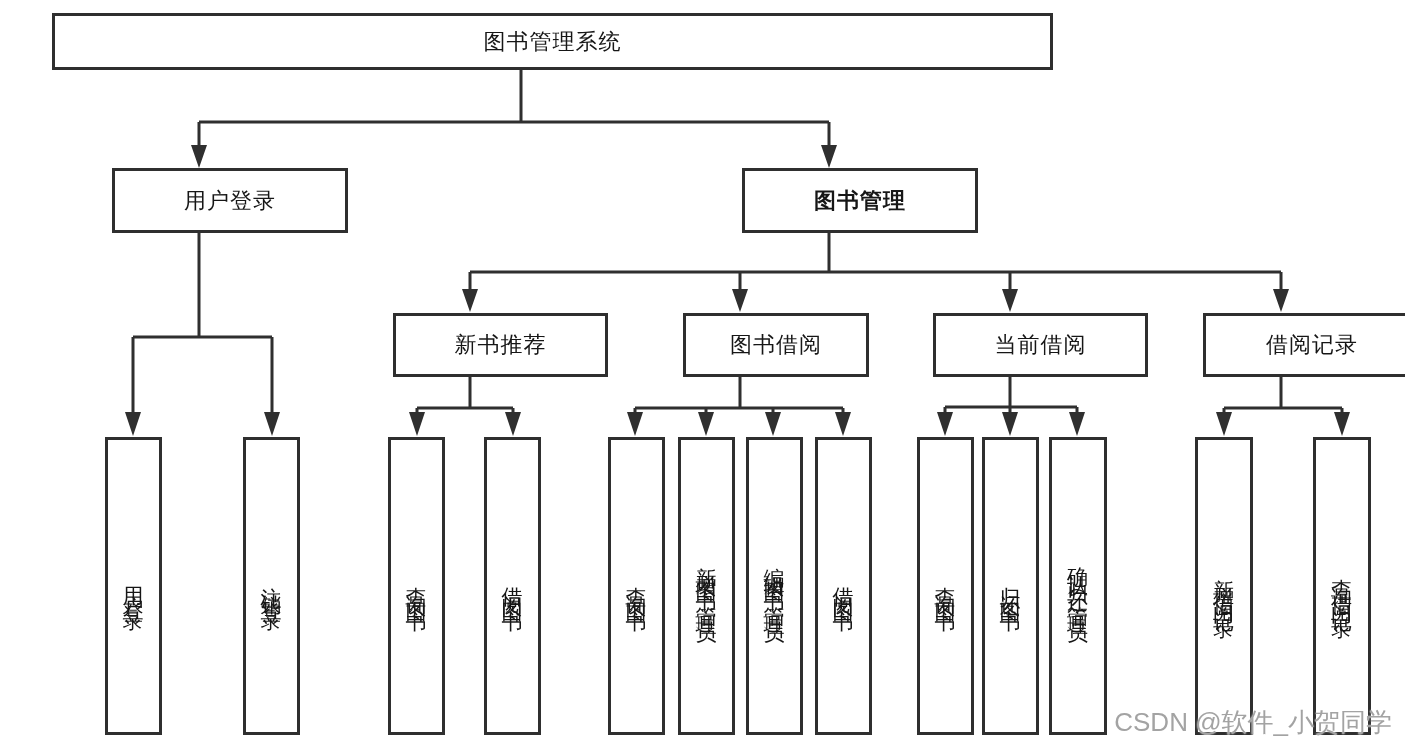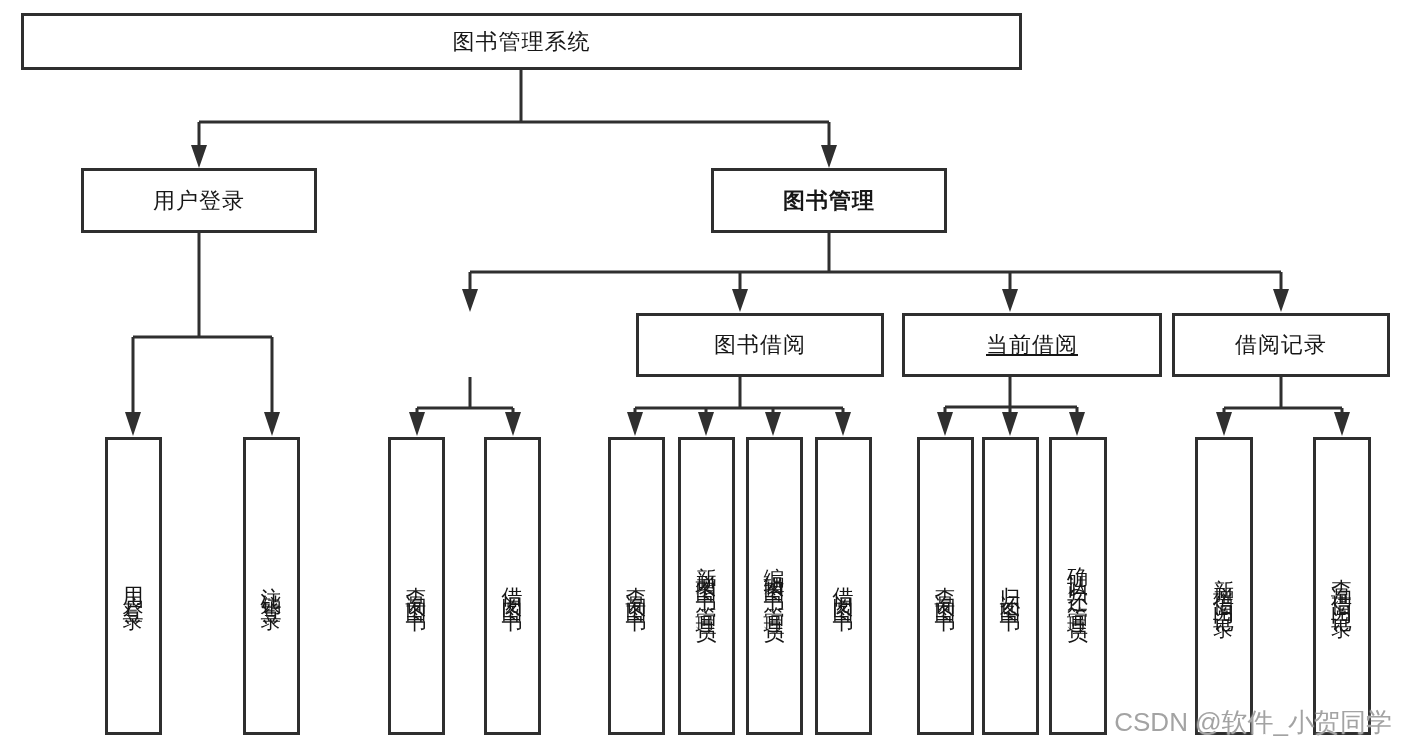--- a/index.html
+++ b/index.html
@@ -18,21 +18,21 @@
   }
   .wires{position:absolute;left:0;top:0;width:1405px;height:747px;}
   .wires .ln{stroke:var(--line);stroke-width:3;fill:none;}
   .wires .tri{fill:var(--line);stroke:none;}
   .box{
     position:absolute;background:var(--box_fill);
     border:3px solid var(--box_border);box-sizing:border-box;
     display:flex;align-items:center;justify-content:center;
     color:var(--text);
   }
-  .box.h{font-size:22px;letter-spacing:1px;}
+  .box.h{font-size:22px;letter-spacing:1px;margin-left:31px;}
   .box.v{width:57px;top:437px;height:298px;}
   .box.v .label{
     writing-mode:vertical-rl;text-orientation:mixed;
     font-size:21px;line-height:1;letter-spacing:8px;
   }
   .watermark{
     position:absolute;right:13px;bottom:7px;
     font-size:26px;color:var(--watermark);
     text-shadow:0 0 2px #ffffff;
     white-space:nowrap;
@@ -73,26 +73,29 @@
   </div>
 
   <div class="box h" style="left:81px;top:168px;width:236px;height:65px;">
     <span class="label">用户登录</span>
   </div>
 
   <div class="box h" style="left:711px;top:168px;width:236px;height:65px;font-weight:bold;">
     <span class="label">图书管理</span>
   </div>
 
+  <div class="box h" style="left:362px;top:313px;width:215px;height:64px;">
+    <span class="label">新书推荐</span>
+  </div>
 
-  <div class="box h" style="left:636px;top:313px;width:248px;height:64px;text-align:right;">
+  <div class="box h" style="left:652px;top:313px;width:186px;height:64px;text-align:right;">
     <span class="label">图书借阅</span>
   </div>
 
-  <div class="box h" style="left:902px;top:313px;width:260px;height:64px;text-decoration:underline;">
+  <div class="box h" style="left:902px;top:313px;width:215px;height:64px;">
     <span class="label">当前借阅</span>
   </div>
 
   <div class="box h" style="left:1172px;top:313px;width:218px;height:64px;">
     <span class="label">借阅记录</span>
   </div>
 
   <div class="box v" style="left:105px;">
     <span class="label">用户登录</span>
   </div>

